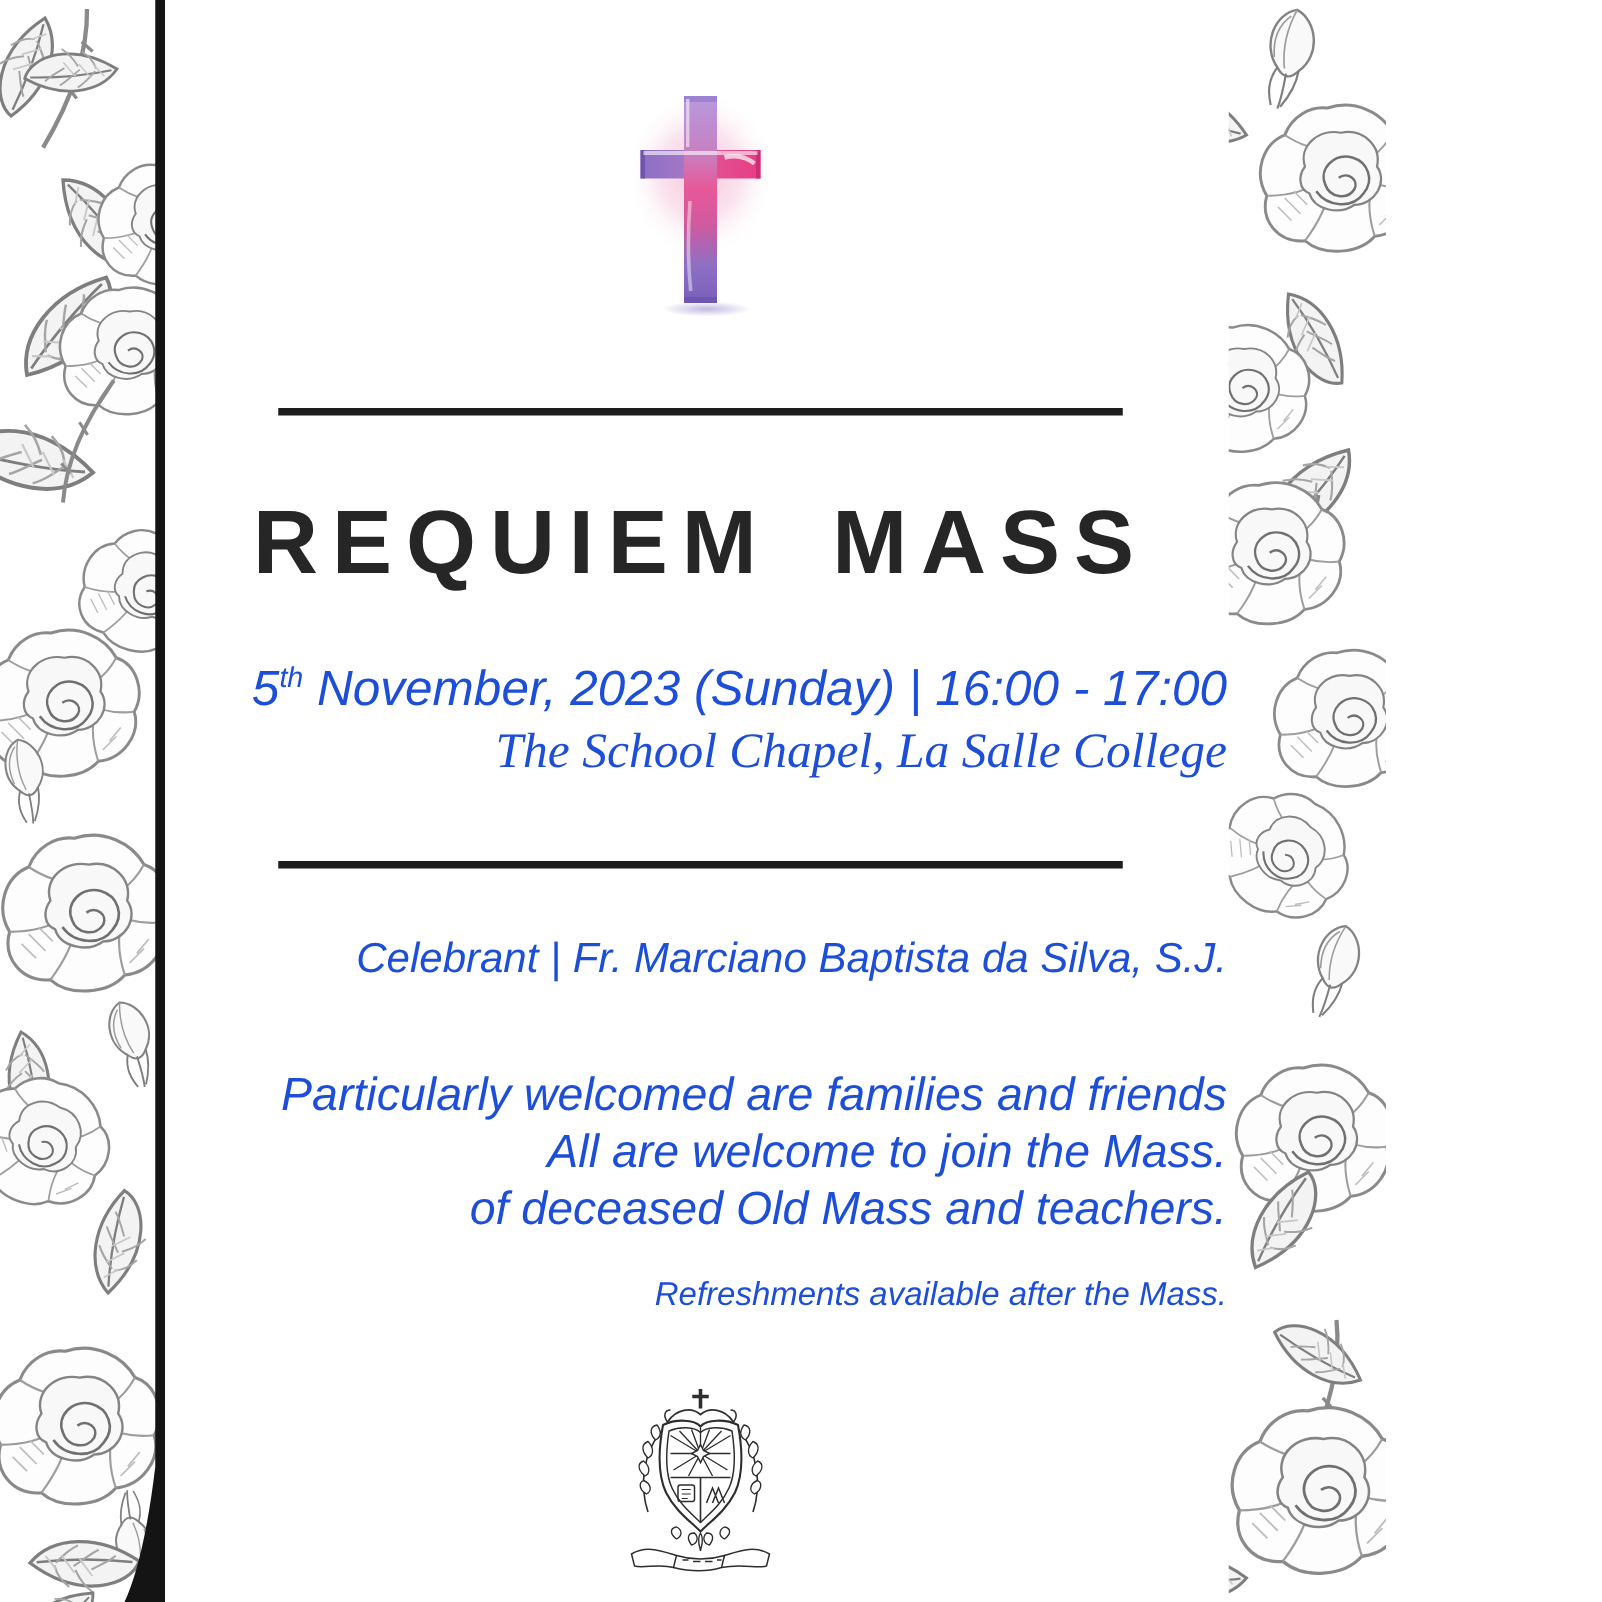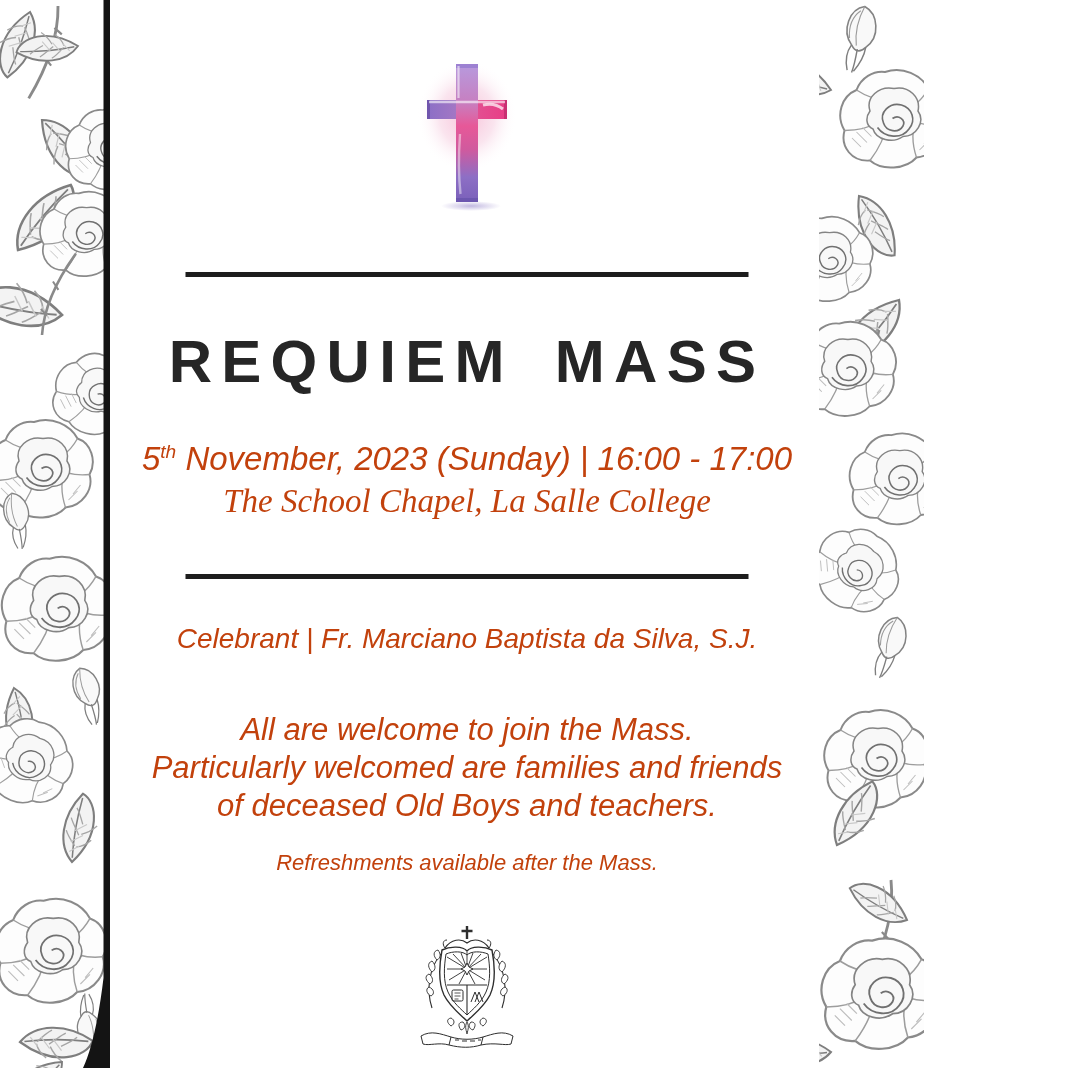--- a/index.html
+++ b/index.html
@@ -11,21 +11,21 @@
   .frame-svg{position:absolute;top:0;height:1068px;width:40px;}
   .frame-svg.fl{left:80px;}
   .frame-svg.fr{left:947px;}
   .content{position:absolute;left:116px;right:106px;top:0;bottom:0;text-align:center;}
   .cross-wrap{position:absolute;top:50px;left:0;right:0;display:flex;justify-content:center;}
   .divider{position:absolute;left:50%;transform:translateX(-50%);width:563px;height:5px;background:#1d1d1d;}
   .divider.d1{top:272px;}
   .divider.d2{top:574px;}
   .title{position:absolute;top:332px;left:0;right:0;font-size:60px;font-weight:bold;
          letter-spacing:0.155em;word-spacing:0.25em;color:#262626;line-height:1;}
-  .it{font-style:italic;color:#c2410c;}
+  .it{font-style:italic;color:#1d4ed8;text-align:right;}
   .dateline{position:absolute;top:441px;left:0;right:0;font-size:33px;line-height:1.1;}
   .venue{position:absolute;top:483px;left:0;right:0;font-size:33px;line-height:1.1;font-family:Liberation Serif, serif;}
   .sup{font-size:0.58em;vertical-align:super;}
   .celebrant{position:absolute;top:624px;left:0;right:0;font-size:28px;line-height:1.1;}
   .welcome{position:absolute;top:711px;left:0;right:0;font-size:31px;line-height:38px;}
   .refresh{position:absolute;top:851px;left:0;right:0;font-size:22px;line-height:1.1;}
   .crest-wrap{position:absolute;top:924px;left:0;right:0;display:flex;justify-content:center;}
 </style>
 </head>
 <body>
@@ -161,23 +161,23 @@
 
     <div class="dateline it"><span>5</span><span class="sup">th</span><span> November, 2023 (Sunday) | 16:00 - 17:00</span></div>
 
     <div class="venue it">The School Chapel, La Salle College</div>
 
     <div class="divider d2"></div>
 
     <div class="celebrant it">Celebrant | Fr. Marciano Baptista da Silva, S.J.</div>
 
     <div class="welcome it">
+      <div>Particularly welcomed are families and friends</div>
       <div>All are welcome to join the Mass.</div>
-      <div>Particularly welcomed are families and friends</div>
-      <div>of deceased Old Boys and teachers.</div>
+      <div>of deceased Old Mass and teachers.</div>
     </div>
 
     <div class="refresh it">Refreshments available after the Mass.</div>
 
     <div class="crest-wrap">
       <svg width="132" height="126" viewBox="0 0 132 126" xmlns="http://www.w3.org/2000/svg">
         <g fill="none" stroke="#2e2e2e" stroke-width="1.4">
 
           <path d="M66,2 V15 M60.5,7 H71.5" stroke-width="2.4"></path>
 

